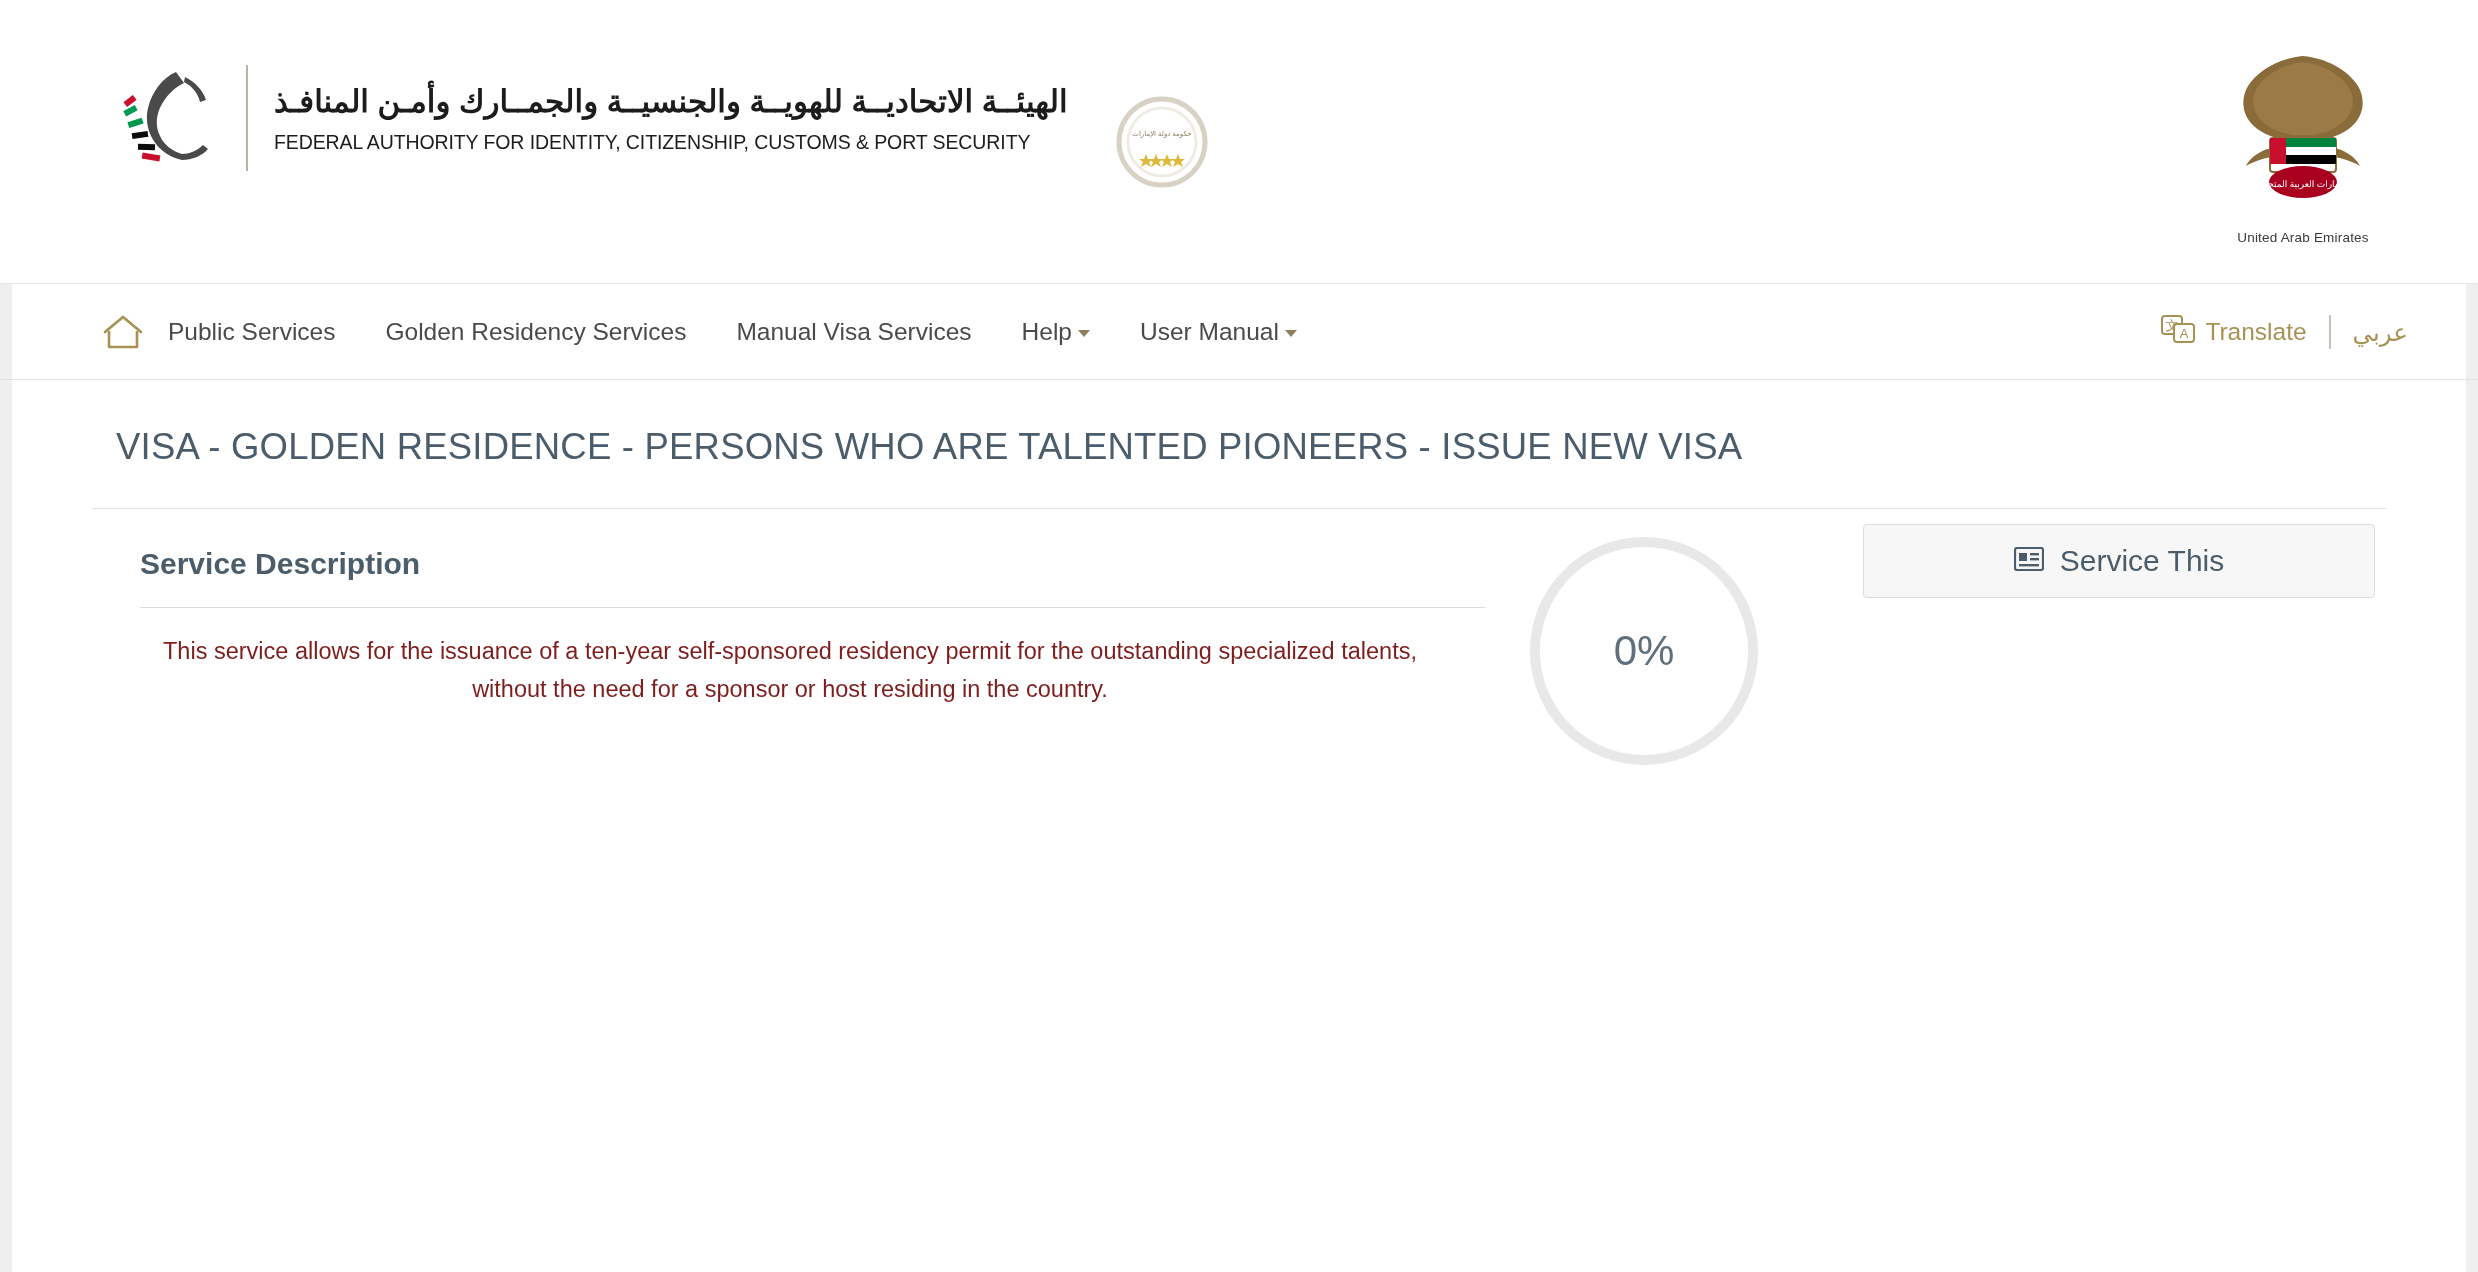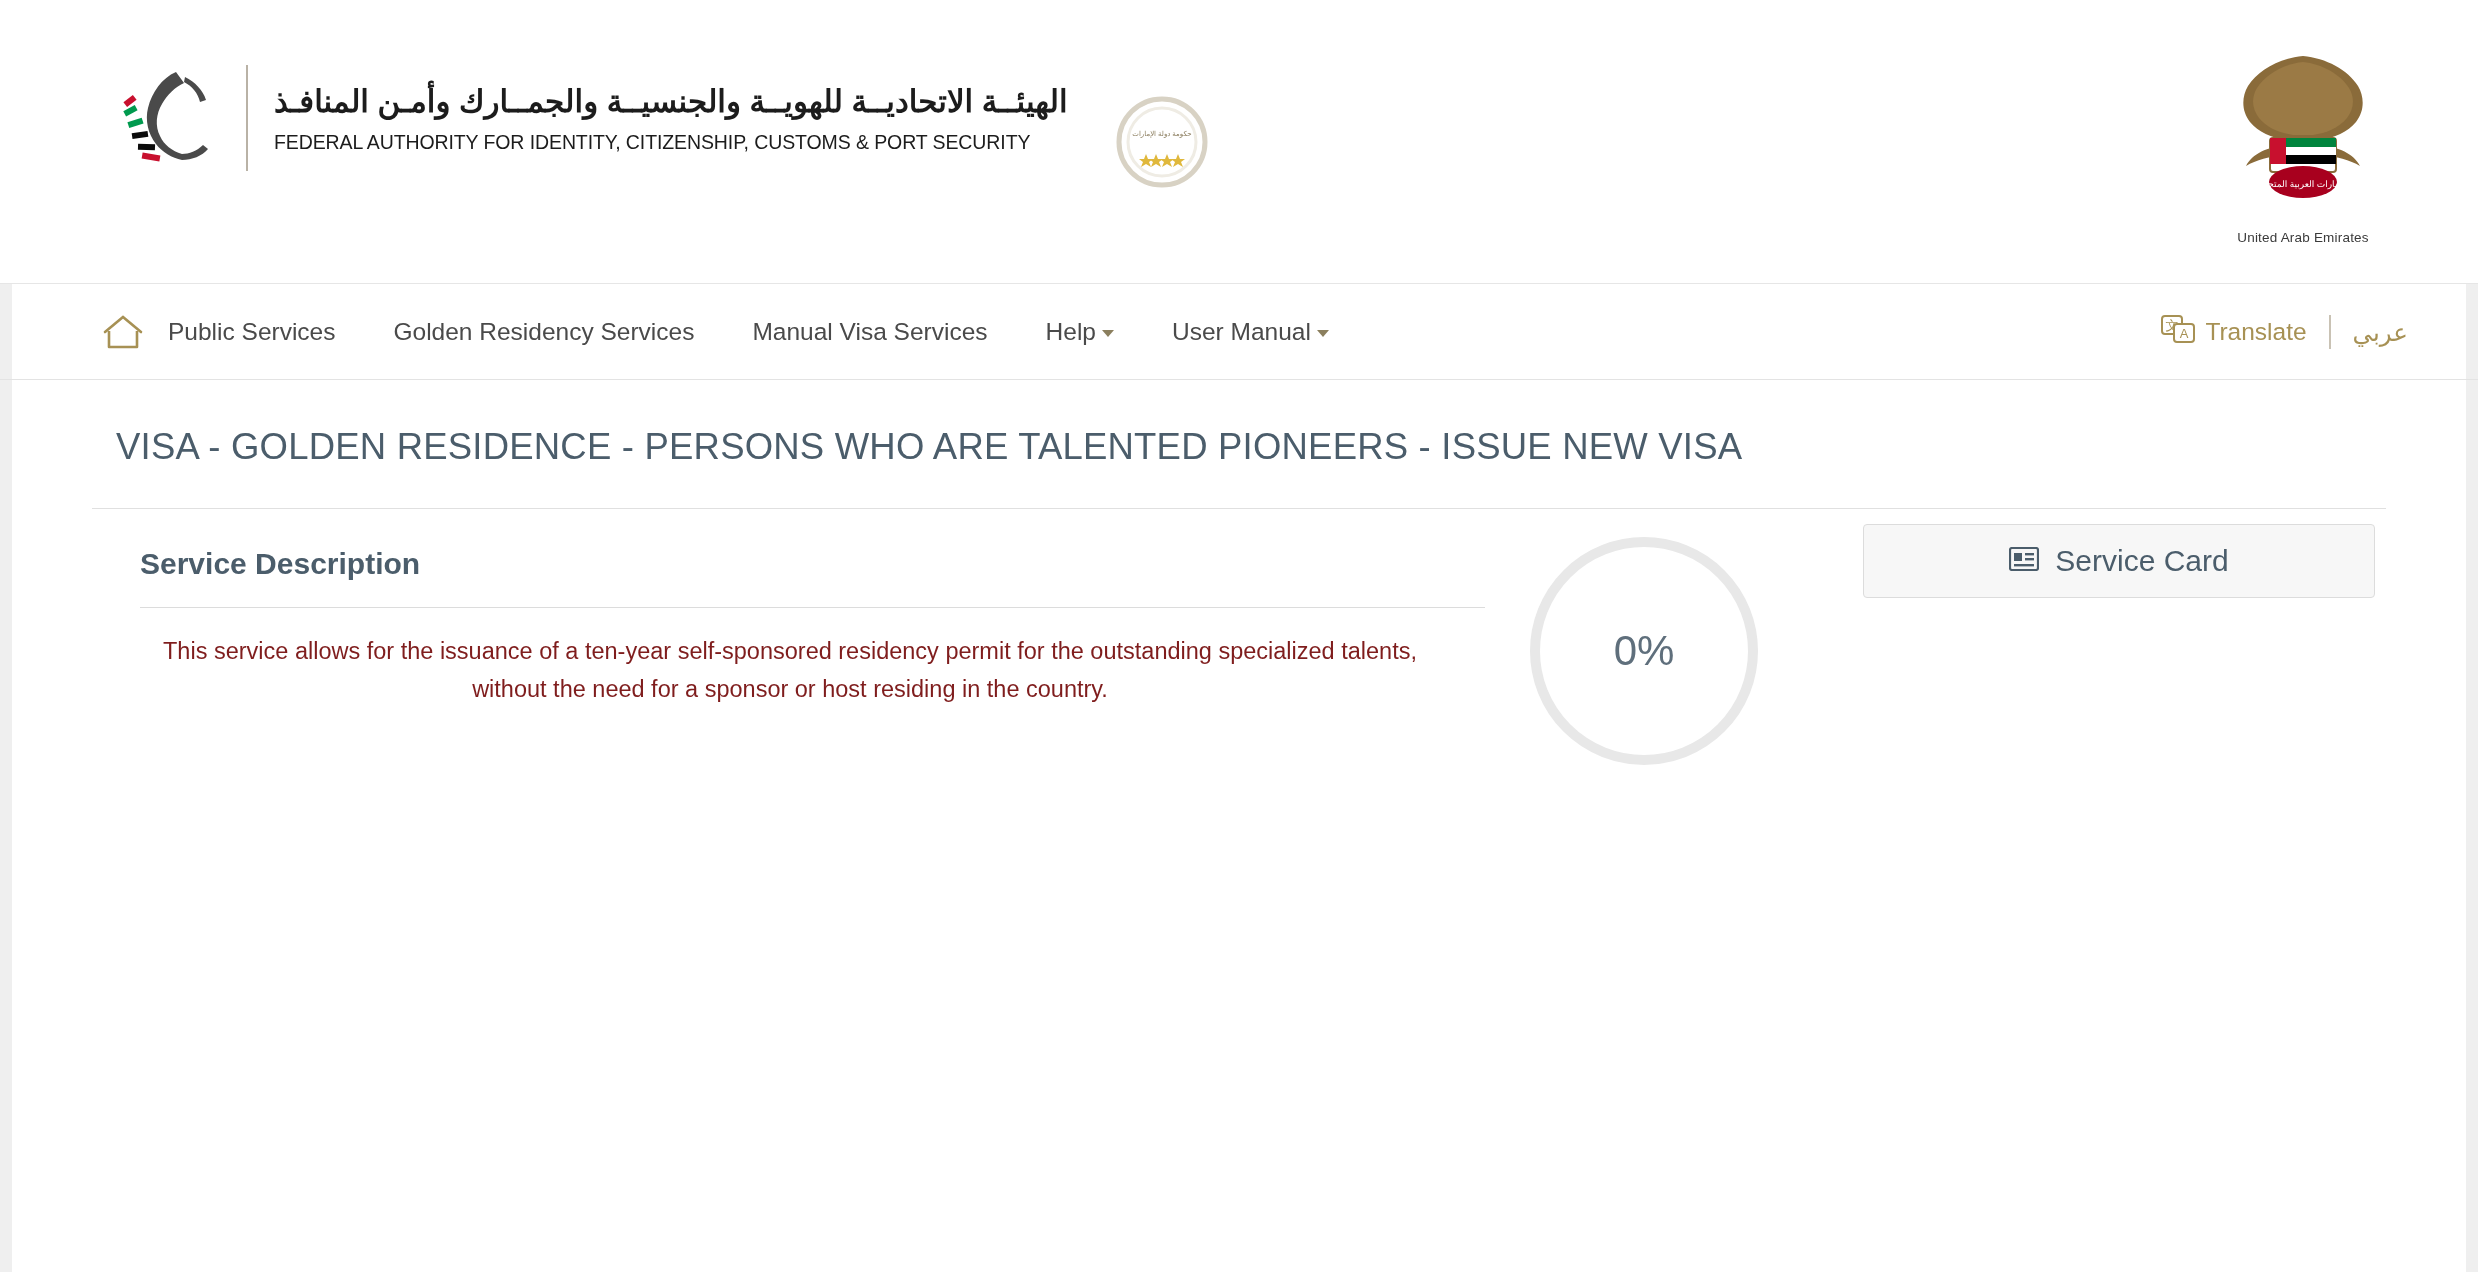--- a/index.html
+++ b/index.html
@@ -94,21 +94,21 @@
     align-items: center;
     padding-left: 100px;
     padding-right: 70px;
   }
   .home-icon-wrap {
     width: 46px; height: 46px;
     margin-right: 22px;
     display: flex; align-items: center; justify-content: center;
     cursor: pointer;
   }
-  .nav-links { display: flex; align-items: center; gap: 16px; }
+  .nav-links { display: flex; align-items: center; gap: 8px; }
   .nav-link {
     font-size: 24.5px;
     color: #4a4a4a;
     padding: 0 21px;
     cursor: pointer;
     white-space: nowrap;
     font-weight: 400;
   }
   .nav-link:first-child { padding-left: 0; }
   .caret {
@@ -362,17 +362,17 @@
     <div class="service-card-btn">
       <span>
         <svg width="30" height="24" viewBox="0 0 30 24">
           <rect x="1" y="1" width="28" height="22" rx="2" fill="none" stroke="#4b5d6b" stroke-width="2.2"></rect>
           <rect x="5" y="6" width="8" height="8" fill="#4b5d6b"></rect>
           <rect x="16" y="6" width="9" height="2.4" fill="#4b5d6b"></rect>
           <rect x="16" y="11" width="9" height="2.4" fill="#4b5d6b"></rect>
           <rect x="5" y="17" width="20" height="2.4" fill="#4b5d6b"></rect>
         </svg>
       </span>
-      <span class="service-card-label">Service Card</span>
+      <span class="service-card-label">Service This</span>
     </div>
 
   </div>
 </div>
 
 </body></html>

